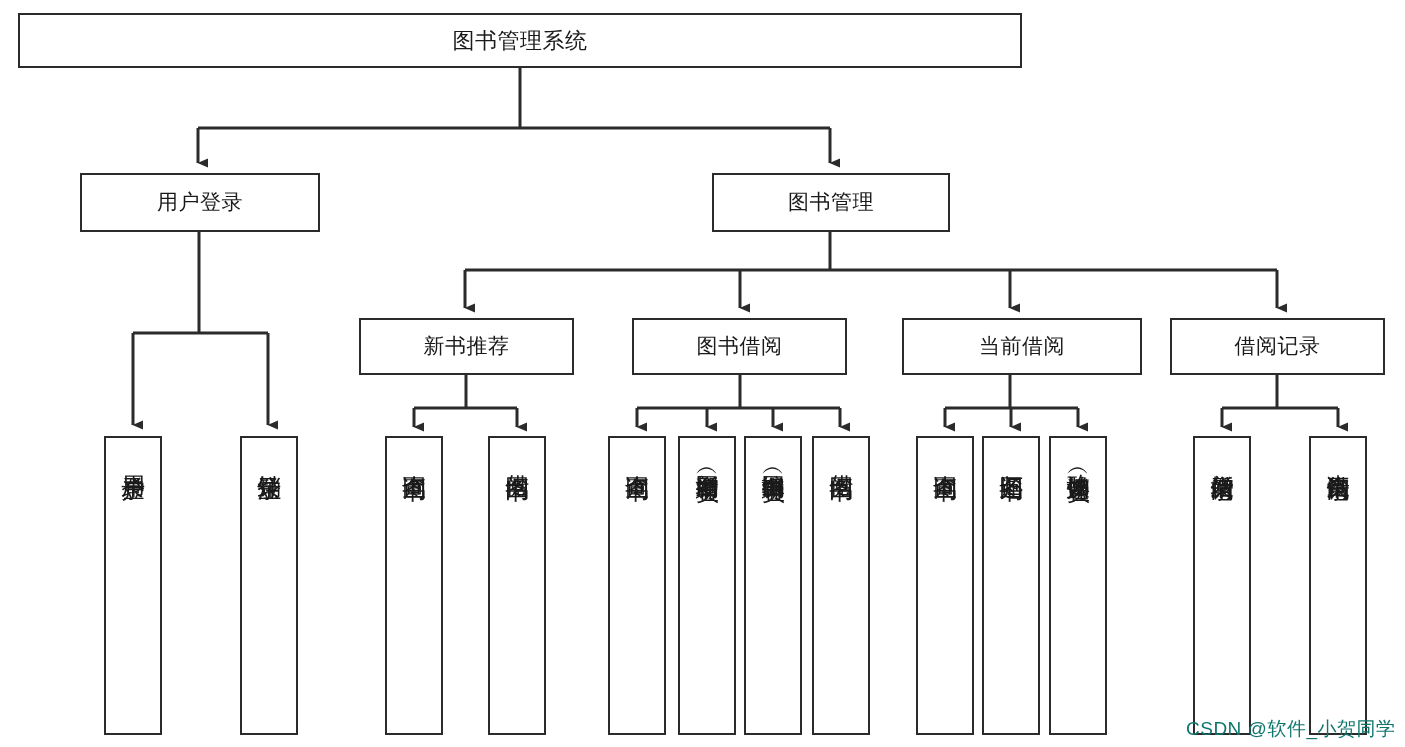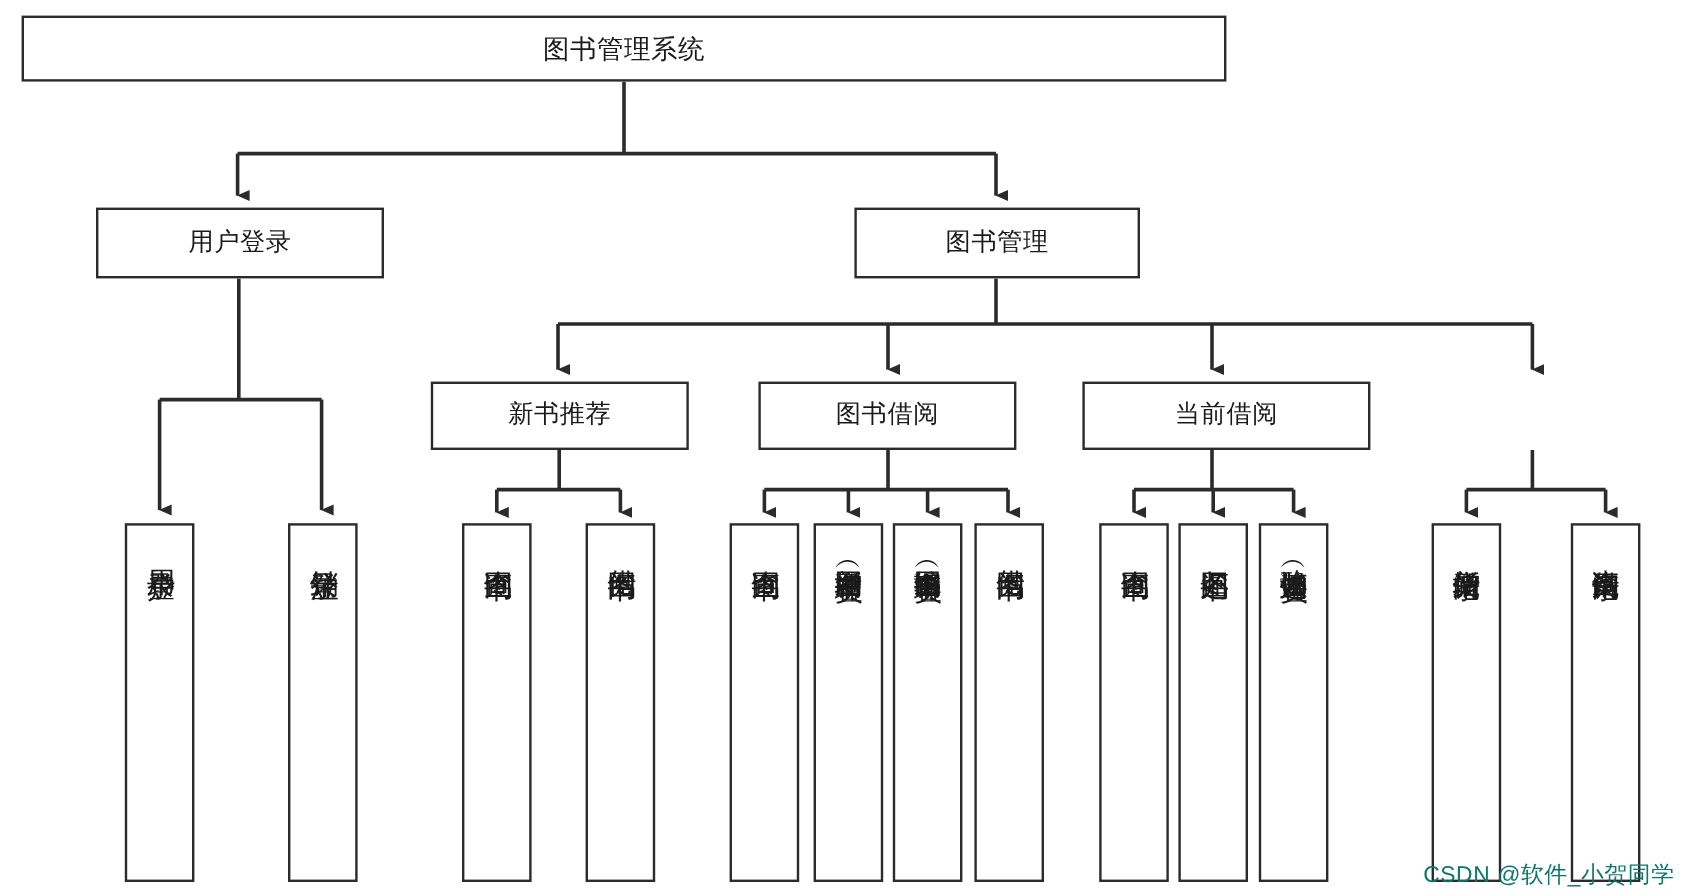--- a/index.html
+++ b/index.html
@@ -139,20 +139,23 @@
 
   <div class="node horizontal" style="left:632px; top:318px; width:215px; height:57px;">
     <span class="node-label">图书借阅</span>
   </div>
   <div class="node horizontal" style="left:359px; top:318px; width:215px; height:57px;">
     <span class="node-label">新书推荐</span>
   </div>
   <div class="node horizontal" style="left:902px; top:318px; width:240px; height:57px;">
     <span class="node-label">当前借阅</span>
   </div>
+  <div class="node horizontal" style="left:1170px; top:318px; width:215px; height:57px;">
+    <span class="node-label">借阅记录</span>
+  </div>
 
   <div class="node vertical" style="left:104px; top:436px; width:58px; height:299px;">
     <span class="node-label">用户登录</span>
   </div>
   <div class="node vertical" style="left:240px; top:436px; width:58px; height:299px;">
     <span class="node-label">注销登录</span>
   </div>
 
   <div class="node vertical" style="left:385px; top:436px; width:58px; height:299px;">
     <span class="node-label">查询图书</span>

